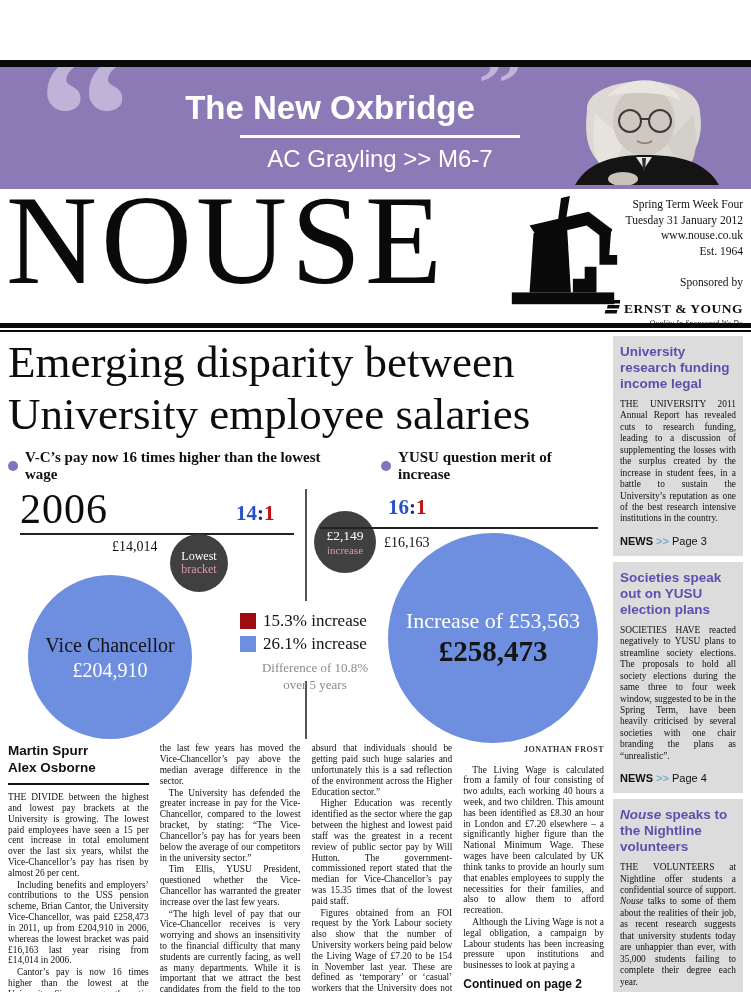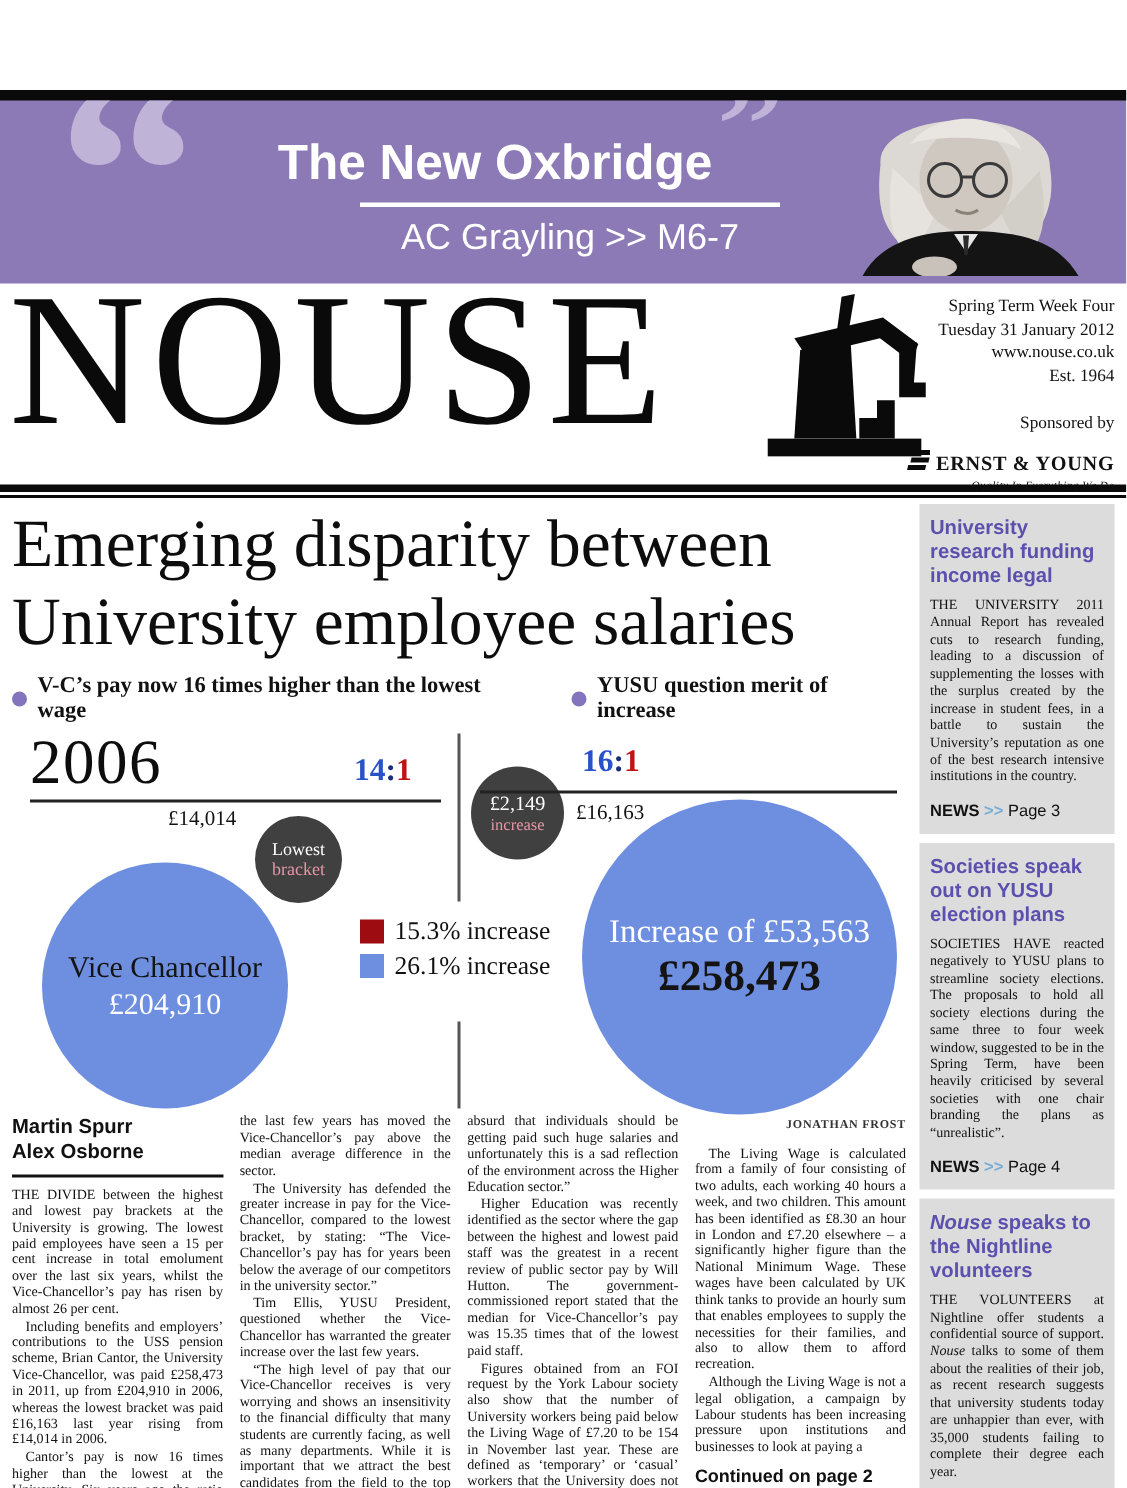--- a/index.html
+++ b/index.html
@@ -141,21 +141,21 @@
           <svg width="17" height="14" viewBox="0 0 17 14">
             <g fill="#0a0a0a" transform="skewX(-14) translate(4,0)">
               <rect x="3" y="0" width="12" height="3.4"></rect>
               <rect x="2" y="5" width="12" height="3.4"></rect>
               <rect x="1" y="10" width="12" height="3.4"></rect>
             </g>
           </svg>
         </span>
         <span>
           <div class="ey-name">ERNST &amp; YOUNG</div>
-          <div class="ey-tag">Quality In Everything We Do</div>
+          <div class="ey-tag">Quality In Sponsored We Do</div>
         </span>
       </div>
     </div>
   </div>
   <div class="rule-thick"></div>
   <div class="rule-thin"></div>
 
   <div class="main">
     <div class="content">
 
@@ -173,40 +173,44 @@
       </div>
 
       <div class="infographic">
         <div class="ig-year" style="left:12px;top:-4px;">2006</div>
         <div class="ig-ratio" style="left:228px;top:12px;">
           <span class="r-blue">14</span><span class="r-sep">:</span><span class="r-red">1</span>
         </div>
         <div class="ig-line" style="left:12px;top:44px;width:274px;"></div>
         <div class="ig-label" style="left:104px;top:50px;">£14,014</div>
 
-        <div class="circle c-red" style="left:162px;top:55px;width:58px;height:58px;">
+        <div class="circle c-red" style="left:162px;top:45px;width:58px;height:58px;">
           <span class="sc-l1">Lowest</span>
           <span class="sc-l2">bracket</span>
         </div>
         <div class="circle c-blue" style="left:20px;top:86px;width:164px;height:164px;">
           <span class="bcl-l1">Vice Chancellor</span>
           <span class="bcl-l2">£204,910</span>
         </div>
 
         <div class="divider" style="top:0;height:112px;"></div>
         <div class="divider" style="top:192px;height:58px;"></div>
 
         <div class="legend">
           <div class="leg-row">
             <span class="swatch sw-red"></span>
             <span class="leg-label">15.3% increase</span>
           </div>
           <div class="leg-row">
             <span class="swatch sw-blue"></span>
             <span class="leg-label">26.1% increase</span>
+          </div>
+          <div class="leg-note">
+            <div>Difference of 10.8%</div>
+            <div>over 5 years</div>
           </div>
         </div>
 
         <div class="circle c-red" style="left:306px;top:22px;width:62px;height:62px;">
           <span class="scr-l1">£2,149</span>
           <span class="scr-l2">increase</span>
         </div>
         <div class="ig-ratio" style="left:380px;top:6px;">
           <span class="r-blue">16</span><span class="r-sep">:</span><span class="r-red">1</span>
         </div>

